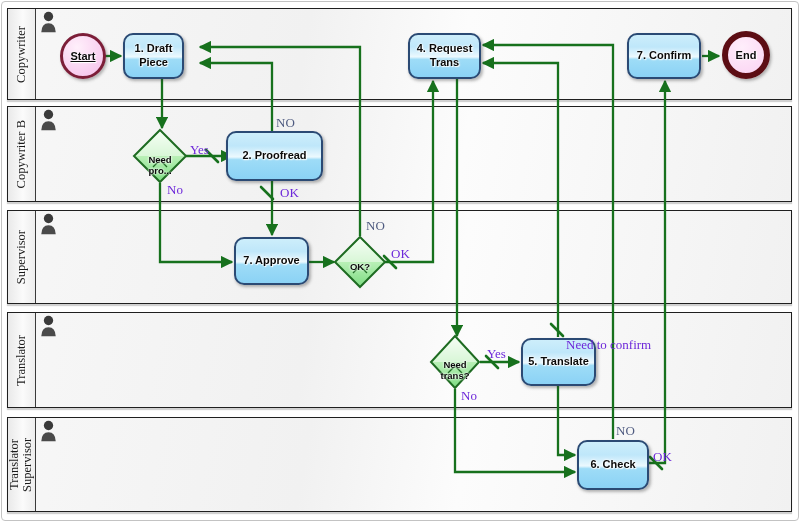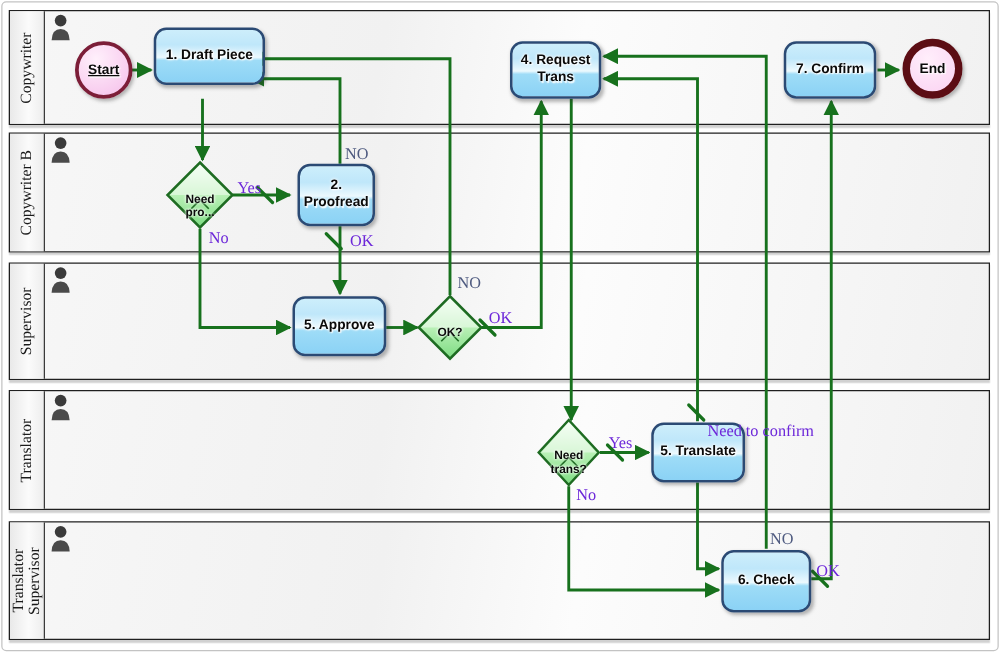--- a/index.html
+++ b/index.html
@@ -194,28 +194,28 @@
     </g>
   </svg>
 
   <div class="event start">
       <span>Start</span>
     </div>
   <div class="event end">
       <span>End</span>
     </div>
 
-  <div class="task" style="left:123px;top:22px;width:89px;height:46px">
+  <div class="task" style="left:123px;top:33px;width:61px;height:46px">
       <span>1. Draft Piece</span>
     </div>
-  <div class="task" style="left:238px;top:131px;width:62px;height:50px">
+  <div class="task" style="left:226px;top:131px;width:97px;height:50px">
       <span>2. Proofread</span>
     </div>
   <div class="task" style="left:234px;top:237px;width:75px;height:48px">
-      <span>5. Approve</span>
+      <span>7. Approve</span>
     </div>
   <div class="task" style="left:408px;top:33px;width:73px;height:46px">
       <span>4. Request Trans</span>
     </div>
   <div class="task" style="left:521px;top:338px;width:75px;height:48px">
       <span>5. Translate</span>
     </div>
   <div class="task" style="left:577px;top:440px;width:72px;height:50px">
       <span>6. Check</span>
     </div>

